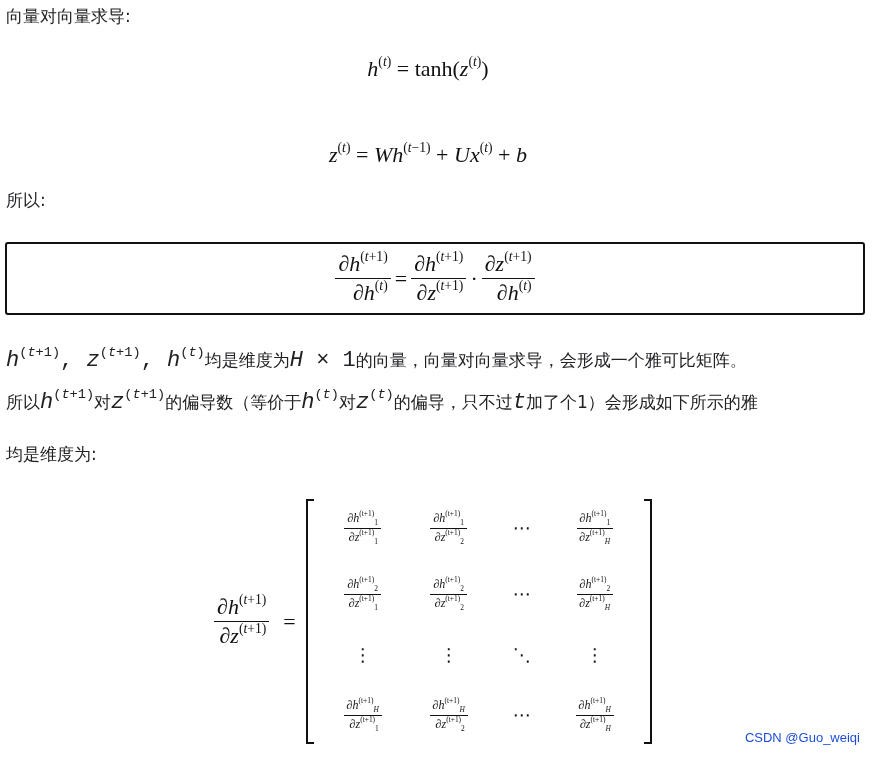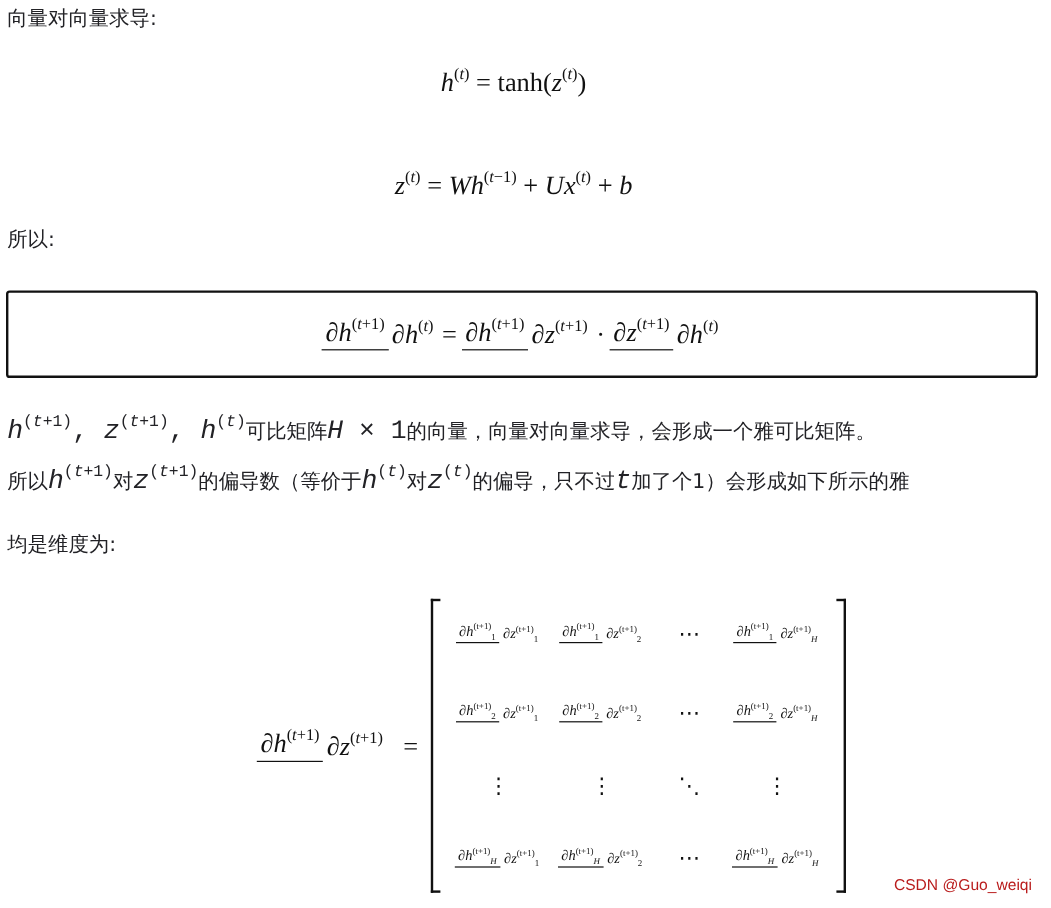--- a/index.html
+++ b/index.html
@@ -7,38 +7,38 @@
     width: 876px; height: 757px; position: relative; overflow: hidden;
     font-family: "DejaVu Sans", "Liberation Sans", sans-serif;
     color: #222226; font-size: 17px;
   }
   .p { position: absolute; left: 6px; line-height: 28px; white-space: nowrap; }
   .math { font-family: "Liberation Serif", "DejaVu Serif", serif; font-size: 22px; color: #111; }
   .mi { font-style: italic; }
   sup { font-size: 0.62em; vertical-align: 0.75em; line-height: 0; }
   sub { font-size: 0.62em; vertical-align: -0.4em; line-height: 0; }
   .center { position: absolute; left: 0; width: 856px; text-align: center; }
-  .frac { display: inline-flex; flex-direction: row; align-items: flex-start; vertical-align: middle; margin: 0 4px; }
+  .frac { display: inline-flex; flex-direction: column; align-items: flex-end; vertical-align: middle; margin: 0 4px; }
   .frac .num { padding: 0 3px 2px; border-bottom: 1.5px solid #111; line-height: 1.1; }
   .frac .den { padding: 2px 3px 0; line-height: 1.1; }
   .box {
     position: absolute; left: 5px; top: 242px; width: 860px; height: 73px;
     border: 2px solid #111; border-radius: 3px; box-sizing: border-box;
     display: flex; align-items: center; justify-content: center;
   }
   .inline-math { font-family: Liberation Mono, monospace; font-size: 22px; }
   .matrix-wrap { position: absolute; left: 210px; top: 495px; display: flex; align-items: center; }
   .bracket { width: 8px; height: 245px; border: 2px solid #111; box-sizing: border-box; }
   .bracket.l { border-right: none; }
   .bracket.r { border-left: none; }
   .grid { display: grid; grid-template-columns: 86px 86px 60px 86px; grid-template-rows: 66px 66px 55px 66px; align-items: center; justify-items: center; padding: 0 6px; }
   .cell { font-family: "Liberation Serif", "DejaVu Serif", serif; font-size: 12px; }
   .cell .frac .num { border-bottom-width: 1px; }
   .dots { font-size: 18px; }
-  .watermark { position: absolute; right: 16px; top: 730px; font-size: 13px; color: #b91c1c; font-family: "Liberation Sans", sans-serif; }
+  .watermark { position: absolute; right: 16px; top: 730px; font-size: 13px; color: #1d4ed8; font-family: "Liberation Sans", sans-serif; }
 </style>
 </head>
 <body>
 
 <div class="p" style="top:2px;">向量对向量求导:</div>
 
 <div class="center math" style="top:56px;">
   <span class="mi">h</span><sup>(<span class="mi">t</span>)</sup> = tanh(<span class="mi">z</span><sup>(<span class="mi">t</span>)</sup>)
 </div>
 <div class="center math" style="top:98px;margin-top:44px;">
@@ -58,21 +58,21 @@
       <span class="den">∂<span class="mi">z</span><sup>(<span class="mi">t</span>+1)</sup></span>
     </span>
   <span>·</span>
   <span class="frac">
       <span class="num">∂<span class="mi">z</span><sup>(<span class="mi">t</span>+1)</sup></span>
       <span class="den">∂<span class="mi">h</span><sup>(<span class="mi">t</span>)</sup></span>
     </span>
 </div>
 
 <div class="p" style="top:346px;">
-  <span class="inline-math"><span class="mi">h</span><sup>(<span class="mi">t</span>+1)</sup>, <span class="mi">z</span><sup>(<span class="mi">t</span>+1)</sup>, <span class="mi">h</span><sup>(<span class="mi">t</span>)</sup></span><span>可比矩阵</span><span class="inline-math"><span class="mi">H</span> × 1</span><span>的向量，向量对向量求导，会形成一个雅可比矩阵。</span>
+  <span class="inline-math"><span class="mi">h</span><sup>(<span class="mi">t</span>+1)</sup>, <span class="mi">z</span><sup>(<span class="mi">t</span>+1)</sup>, <span class="mi">h</span><sup>(<span class="mi">t</span>)</sup></span><span>均是维度为</span><span class="inline-math"><span class="mi">H</span> × 1</span><span>的向量，向量对向量求导，会形成一个雅可比矩阵。</span>
 </div>
 
 <div class="p" style="top:388px;">
   <span>所以</span><span class="inline-math"><span class="mi">h</span><sup>(<span class="mi">t</span>+1)</sup></span><span>对</span><span class="inline-math"><span class="mi">z</span><sup>(<span class="mi">t</span>+1)</sup></span><span>的偏导数（等价于</span><span class="inline-math"><span class="mi">h</span><sup>(<span class="mi">t</span>)</sup></span><span>对</span><span class="inline-math"><span class="mi">z</span><sup>(<span class="mi">t</span>)</sup></span><span>的偏导，只不过</span><span class="inline-math mi">t</span><span>加了个1）会形成如下所示的雅</span>
 </div>
 <div class="p" style="top:440px;">均是维度为:</div>
 
 <div class="matrix-wrap math">
   <span class="frac">
       <span class="num">∂<span class="mi">h</span><sup>(<span class="mi">t</span>+1)</sup></span>

